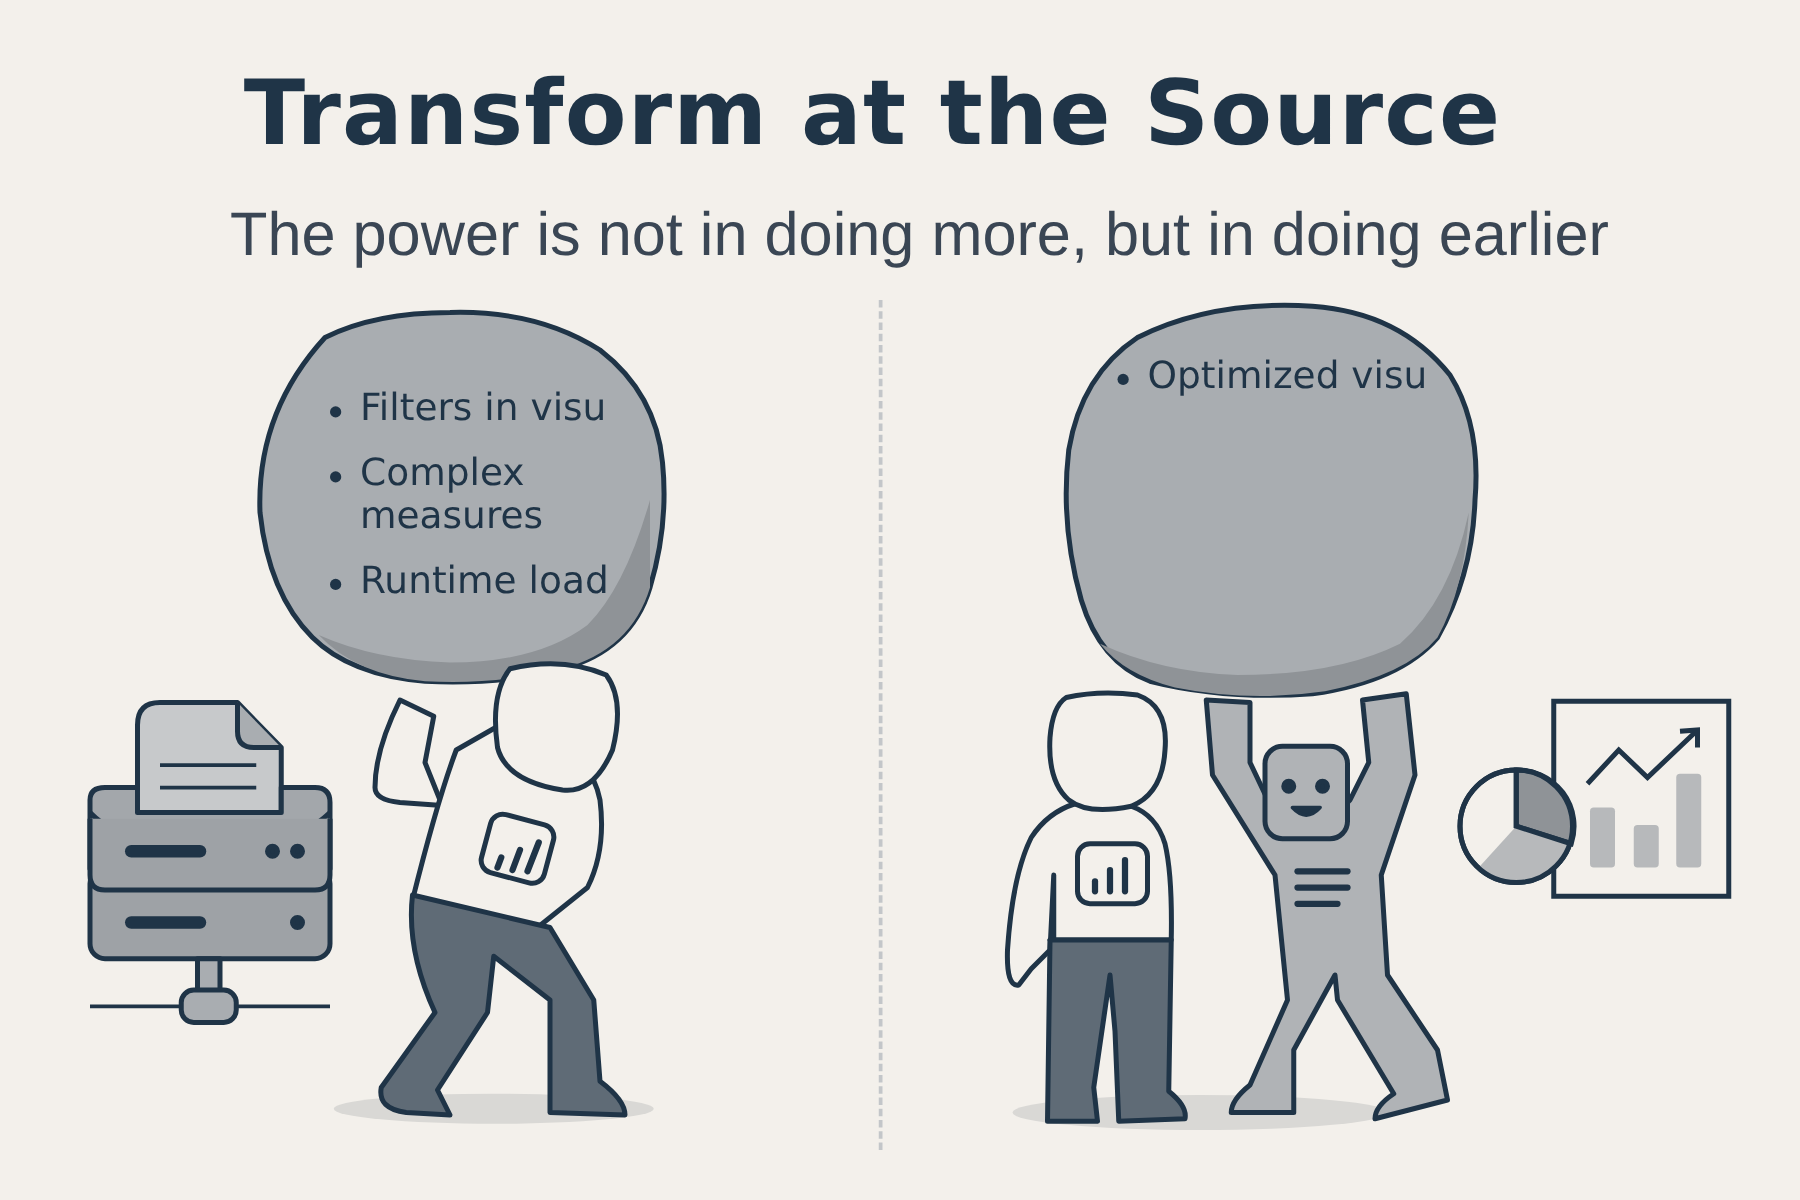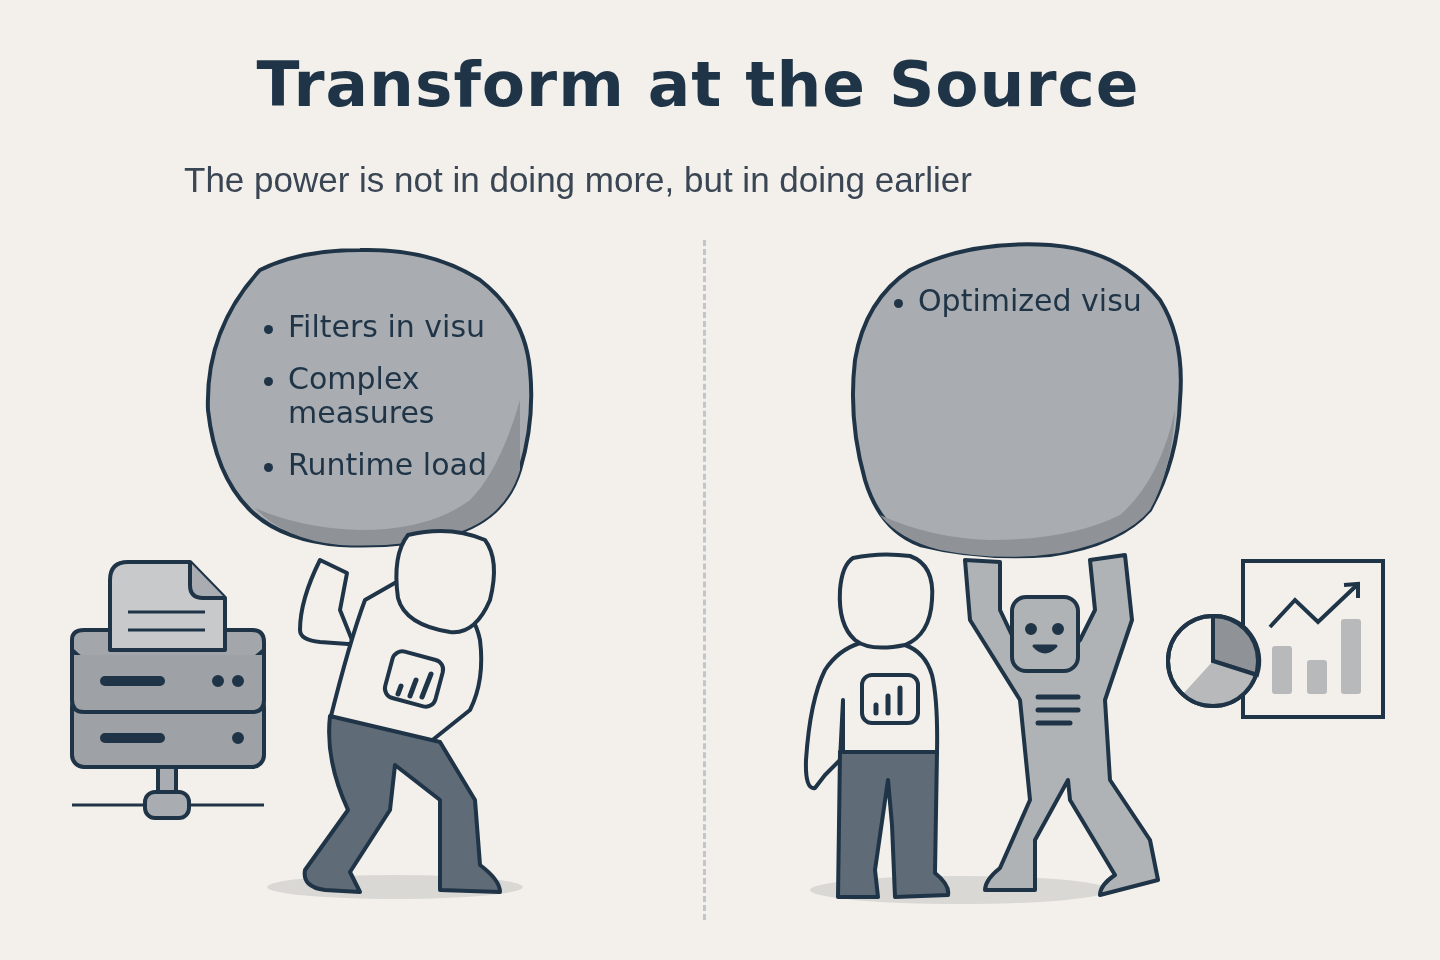--- a/index.html
+++ b/index.html
@@ -5,29 +5,29 @@
   html, body { margin:0; padding:0; }
   body {
     width:1440px; height:960px; overflow:hidden;
     background:#f3f0eb;
     font-family:"Liberation Sans", sans-serif;
     color:#1f3447;
     position:relative;
   }
   .title {
     position:absolute; left:0; width:1440px; top:48px;
-    text-align:center; font-size:63px; font-weight:bold;
+    text-align:center; font-size:72px; font-weight:bold;
     letter-spacing:1px; color:#1f3447;
     font-family:"DejaVu Sans", sans-serif;
     padding-left:-40px;
   }
   .title span { display:inline-block; transform:translateX(-22px); }
   .subtitle {
     position:absolute; left:184px; top:160px;
-    font-size:35px; color:#3a4654;
+    font-size:49px; color:#3a4654;
     font-family:"Liberation Sans", sans-serif;
   }
   .divider {
     position:absolute; left:703px; top:240px; width:0; height:680px;
     border-left:3px dashed #c3c6c9;
   }
   svg.scene { position:absolute; left:0; top:0; }
   .bullets {
     position:absolute; margin:0; padding:0; list-style:none;
     font-family:"DejaVu Sans", sans-serif; color:#1f3447;

